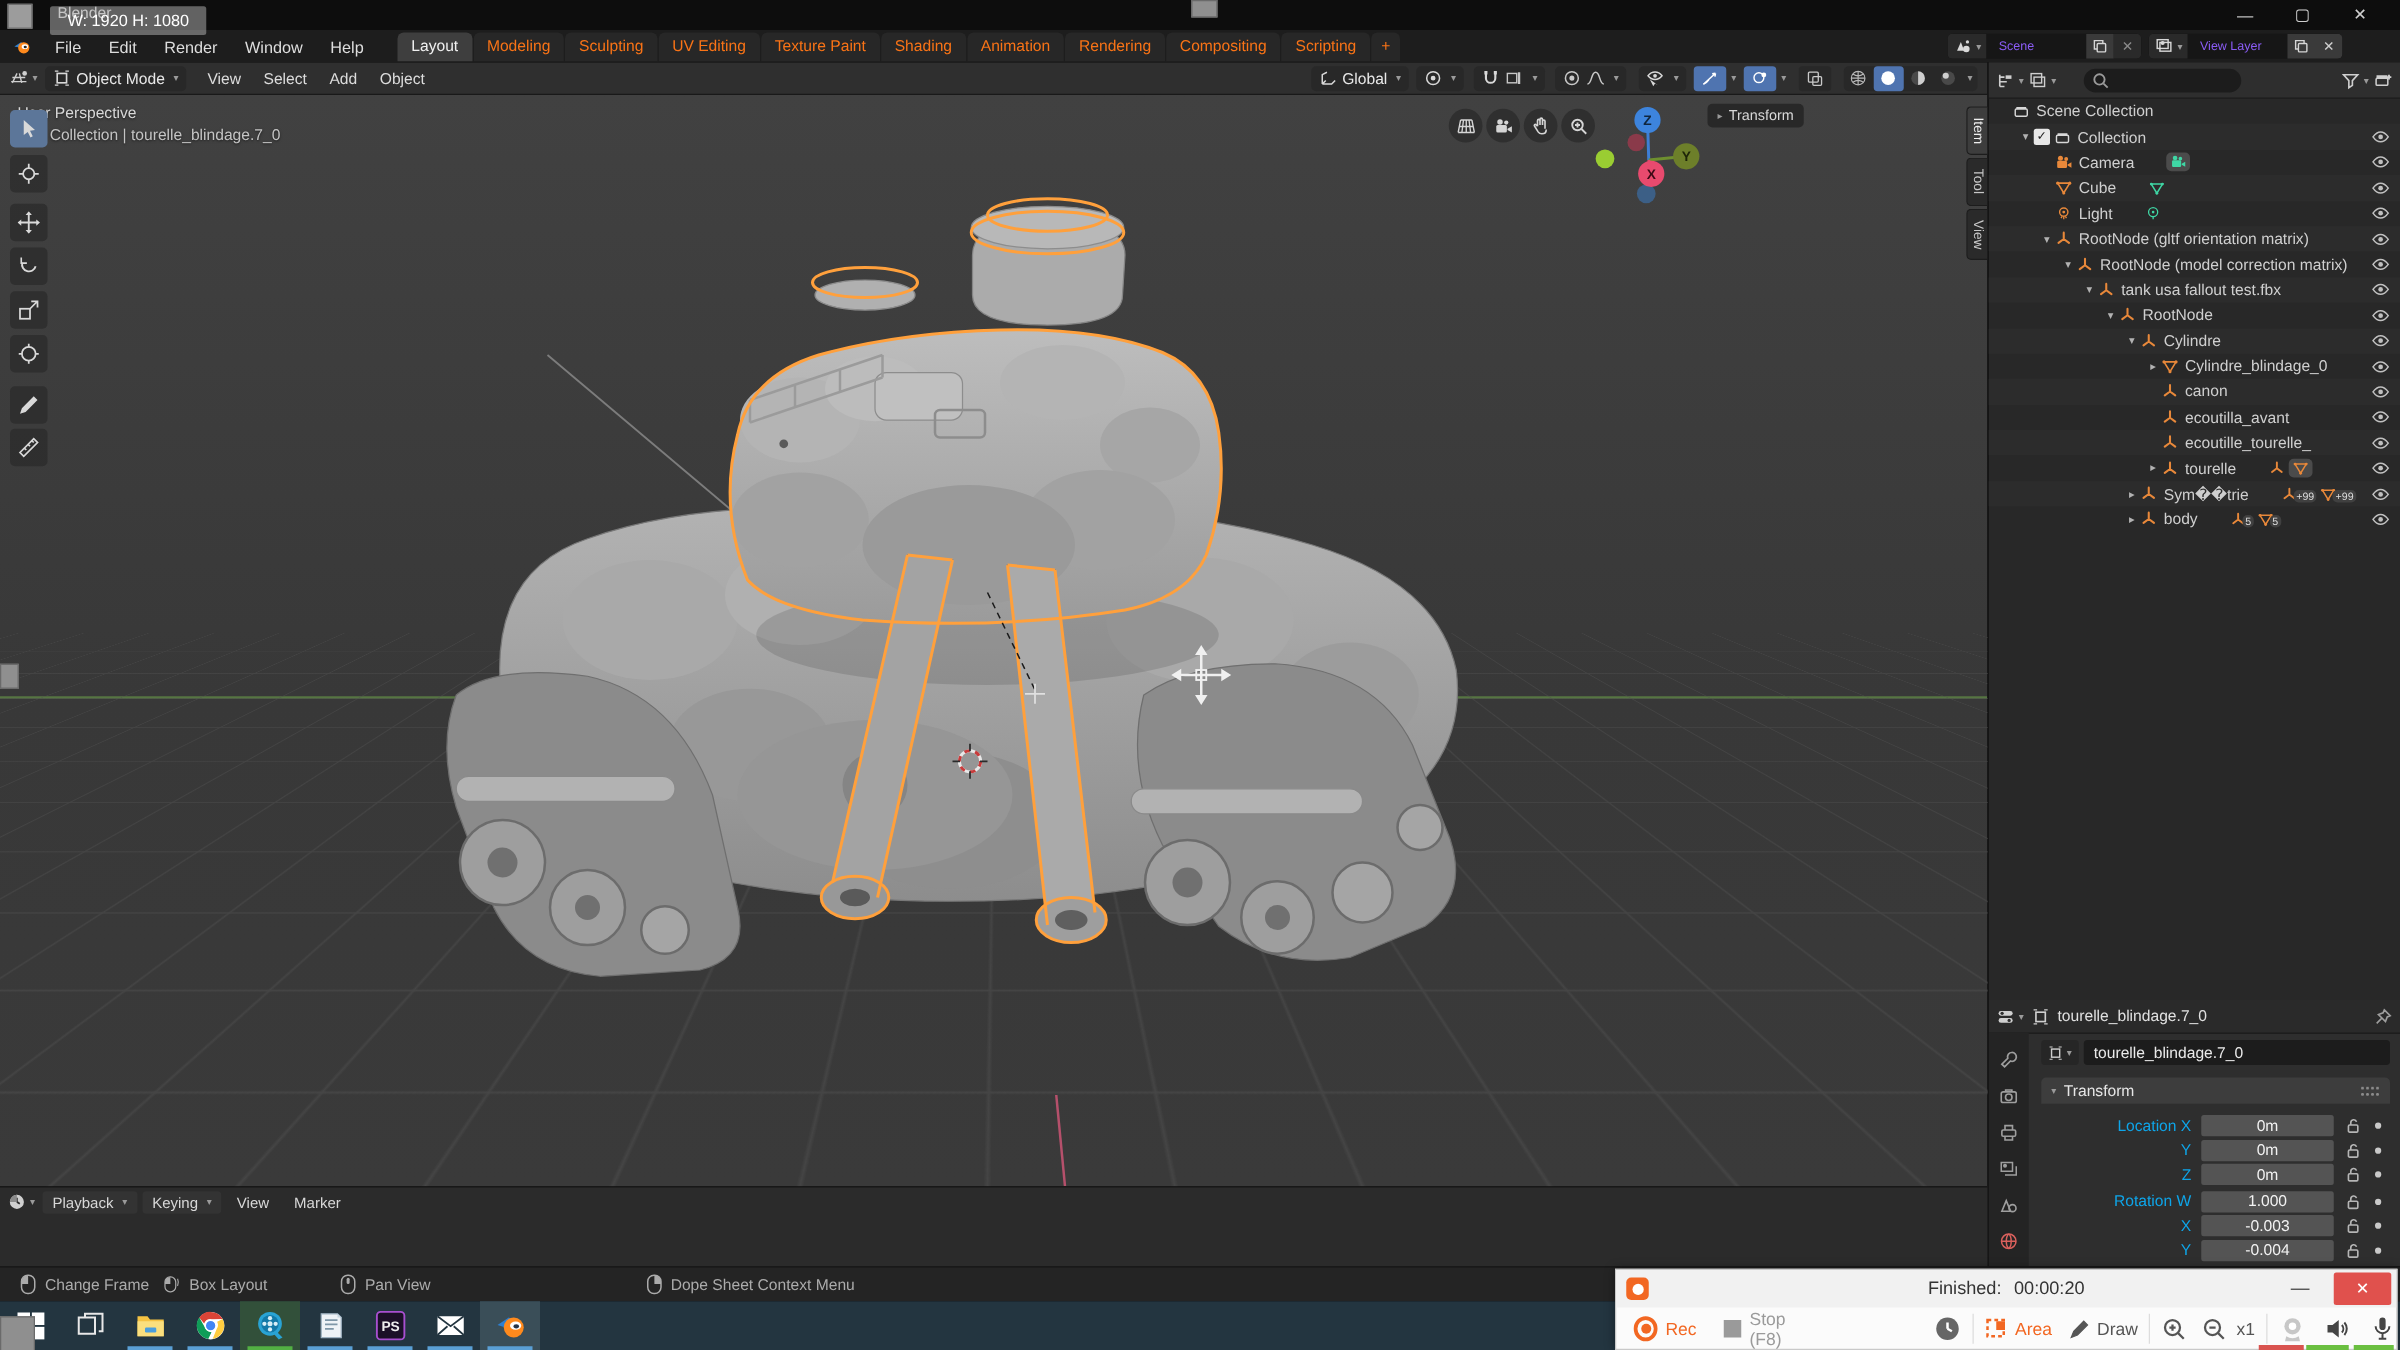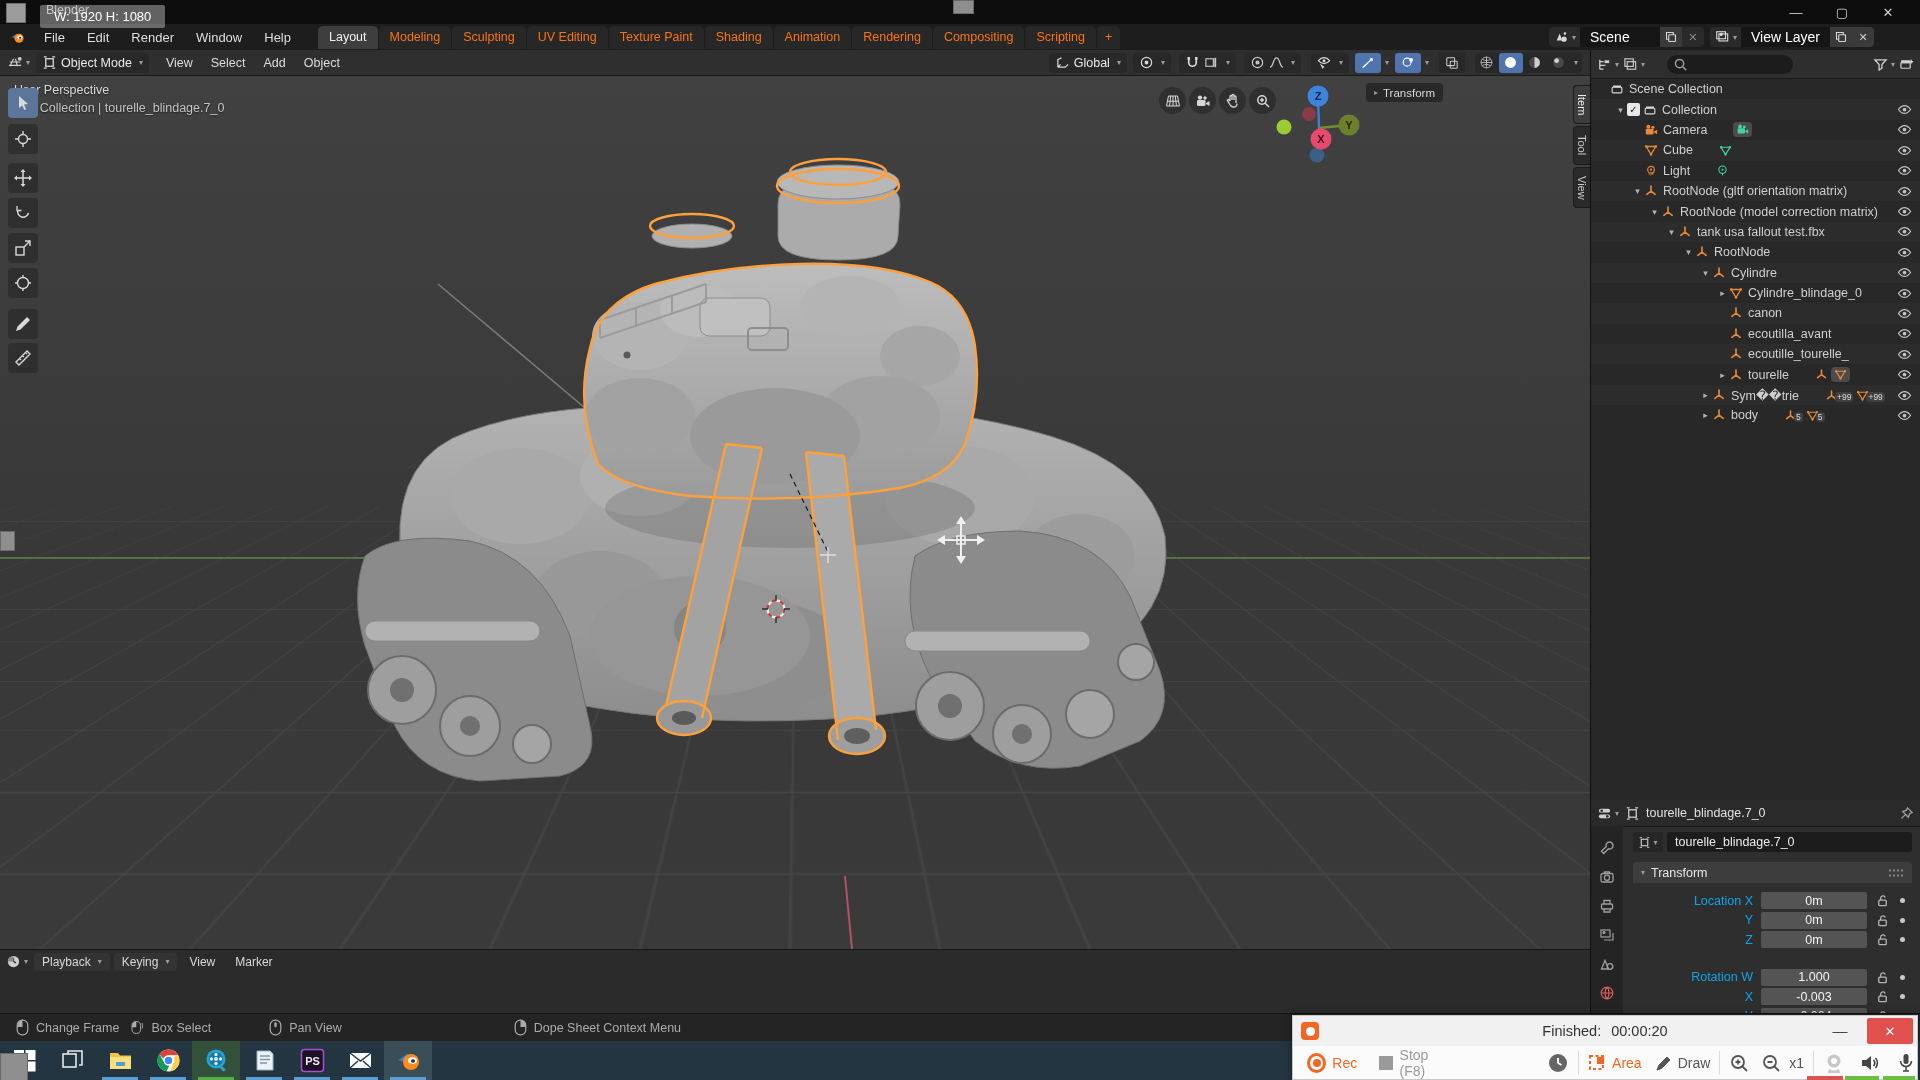--- a/index.html
+++ b/index.html
@@ -29,21 +29,21 @@
   #blender-logo{margin:0 8px 0 10px}
   .mitem{padding:0 11px;font-size:13px;color:#dedede;height:26px;display:flex;align-items:center}
   #workspaces{display:flex;align-items:center;height:26px;margin-left:16px}
   .wtab{padding:4px 11px 5px;font-size:12.5px;color:#f97316;background:#272727;border-radius:5px 5px 0 0;
       margin-right:1px;white-space:nowrap}
   .wtab.active{background:#3e3e3e;color:#f0f0f0}
   .wtab.plus{padding:4px 8px 5px}
   #scenebar{position:absolute;right:46px;top:1px;height:24px;display:flex;align-items:center;gap:6px}
   .selector{display:flex;align-items:center;background:#161616;border-radius:4px;height:20px;overflow:hidden}
   .selector .sic{background:#2a2a2a;height:20px;display:flex;align-items:center;padding:0 4px}
-  .selector .stxt{padding:0 10px;font-size:14px;color:#ffffff;min-width:60px}
+  .selector .stxt{padding:0 10px;font-size:10px;color:#8b5cf6;min-width:60px}
   .selector .sbtn{background:#3a3a3a;height:20px;width:22px;display:flex;align-items:center;justify-content:center;color:#cfcfcf;font-size:11px}
   .selector .sx{background:#2a2a2a;color:#8a8a8a}
 
   
   #vp-header{left:0;top:50px;width:1590px;height:26px;background:#2f2f2f;display:flex;align-items:center;
       border-bottom:1px solid #191919;box-sizing:border-box}
   .pill{background:#282828;border-radius:4px;height:20px;display:flex;align-items:center;padding:0 6px;gap:4px}
   .vph-menu{font-size:12.5px;color:#dcdcdc;padding:0 9px}
   .mode-txt{font-size:12.5px;color:#e8e8e8}
   .tgl{width:26px;height:20px;border-radius:3px;display:flex;align-items:center;justify-content:center;background:#282828}
@@ -116,21 +116,21 @@
   #tsection{height:21px;background:#3d3d3d;border-radius:4px 4px 0 0;display:flex;align-items:center;
       padding:0 8px;font-size:12.5px;color:#e6e6e6;gap:6px;margin-bottom:8px}
   .grip{margin-left:auto;width:16px;height:10px;background:radial-gradient(circle,#8a8a8a 1px,transparent 1.2px);
       background-size:4px 5px}
   .prow{display:flex;align-items:center;height:19.5px}
   .prow .plabel{width:120px;text-align:right;font-size:12.5px;color:#0ea5e9;padding-right:8px;flex:none}
   .prow .pfield{width:106px;height:17px;background:#545454;border-radius:2px;display:flex;align-items:center;
       justify-content:center;font-size:12.5px;color:#f2f2f2;flex:none}
   .prow .plock{margin-left:8px;color:#b5b5b5}
   .prow .pdot{width:5px;height:5px;border-radius:50%;background:#c9c9c9;margin-left:10px}
-  .prow.gap{margin-top:18px}
+  .prow.gap{margin-top:2px}
 
   
   #timeline{left:0;top:949px;width:1590px;height:64px;background:#2b2b2b;border-top:1px solid #161616;box-sizing:border-box}
   #tl-header{height:23px;display:flex;align-items:center;padding:0 6px;gap:2px}
   .tl-menu{font-size:12px;color:#d8d8d8;background:#333;border-radius:3px;height:18px;display:flex;
       align-items:center;padding:0 8px;gap:4px}
   .tl-menu.plain{background:transparent}
 
   
   #statusbar{left:0;top:1013px;width:1920px;height:28px;background:#242424;border-top:1px solid #141414;
@@ -1173,21 +1173,21 @@
       <span>Change Frame</span>
     </span>
     <span class="sitem" style="margin-left: 12px;">
       <span class="icon">
         <svg viewBox="0 0 16 17">
           <rect x="1.2" y="1.2" width="10.6" height="14.6" rx="5" fill="none" stroke="currentColor" stroke-width="1.2"></rect>
           <path d="M6.5 1.2A5.3 5.3 0 001.2 6.5v1.6h5.3z" fill="currentColor"></path>
           <path d="M13.6 3q1.6 3.5 0 7" stroke="currentColor" stroke-width="1.1" fill="none"></path>
         </svg>
       </span>
-      <span>Box Select</span>
+      <span>Box Layout</span>
     </span>
     <span class="sitem" style="margin-left: 58px;">
       <span class="icon">
         <svg viewBox="0 0 13 17">
           <rect x="1.2" y="1.2" width="10.6" height="14.6" rx="5" fill="none" stroke="currentColor" stroke-width="1.2"></rect>
           <rect x="5.3" y="3.2" width="2.4" height="5" rx="1.2" fill="currentColor"></rect>
         </svg>
       </span>
       <span>Pan View</span>
     </span>

